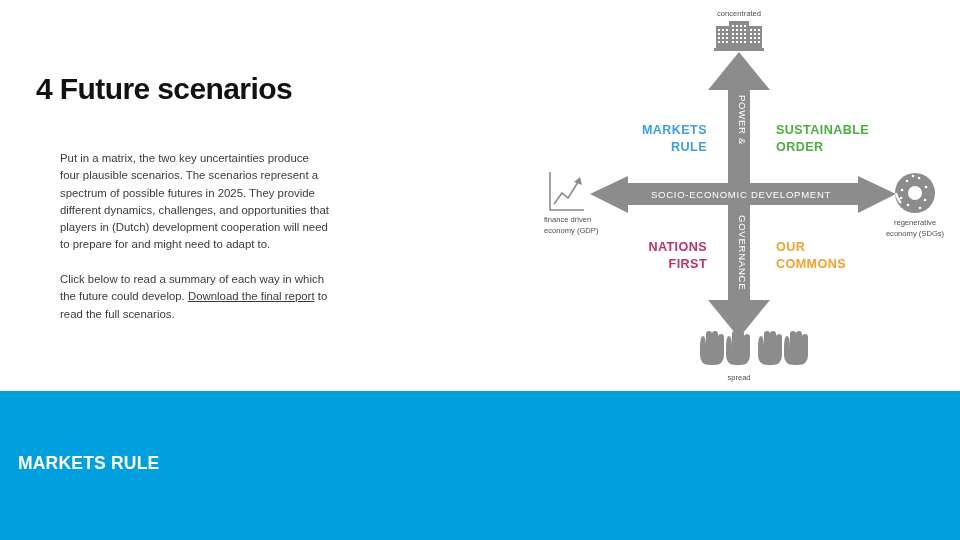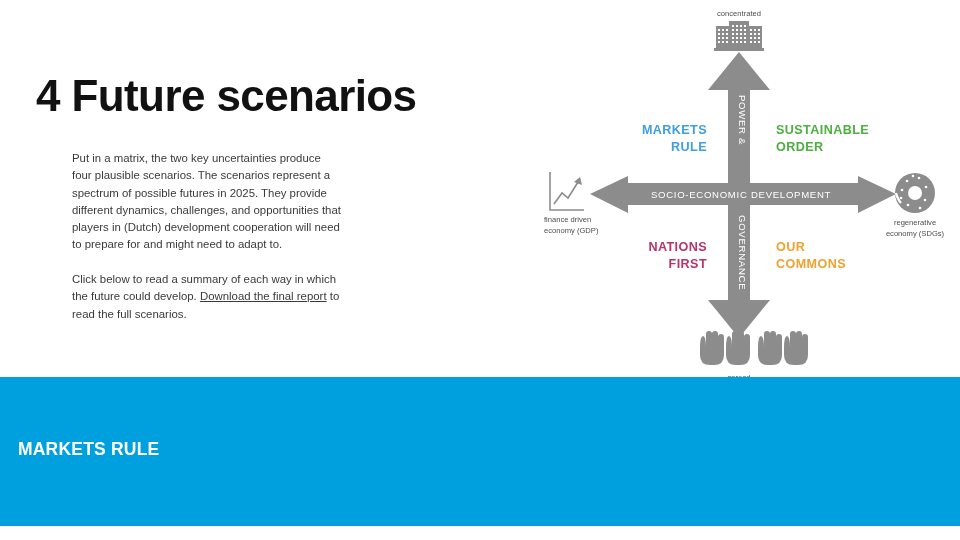--- a/index.html
+++ b/index.html
@@ -12,30 +12,30 @@
   #slide {
     position: relative;
     width: 960px; height: 540px;
     background: #ffffff;
   }
 
   
   #page-title {
     position: absolute;
     left: 36px; top: 74px;
-    font-size: 44px;
+    font-size: 30px;
     font-weight: bold;
     letter-spacing: -0.6px;
     color: #111111;
     line-height: 1.0;
     white-space: nowrap;
   }
   .body-copy {
     position: absolute;
-    left: 72px;
+    left: 60px;
     width: 270px;
     font-size: 11.4px;
     line-height: 17.3px;
     color: #3a3a3a;
   }
   #intro-paragraph { top: 150px; }
   #cta-paragraph   { top: 271px; }
   #download-link {
     color: #3a3a3a;
     text-decoration: underline;
@@ -66,21 +66,21 @@
     font-size: 12.6px;
     font-weight: bold;
     letter-spacing: 0.4px;
   }
   .icon-fill { fill: #8c8c8c; }
   .icon-stroke { stroke: #8c8c8c; fill: none; }
 
   
   #scenario-bars {
     position: absolute;
-    left: 0; top: 377px;
+    left: 0; top: 391px;
     width: 960px; height: 149px;
     display: flex;
     flex-direction: column;
   }
   .scenario-bar {
     flex: 1 1 0;
     position: relative;
     cursor: pointer;
   }
   .scenario-bar-label {

